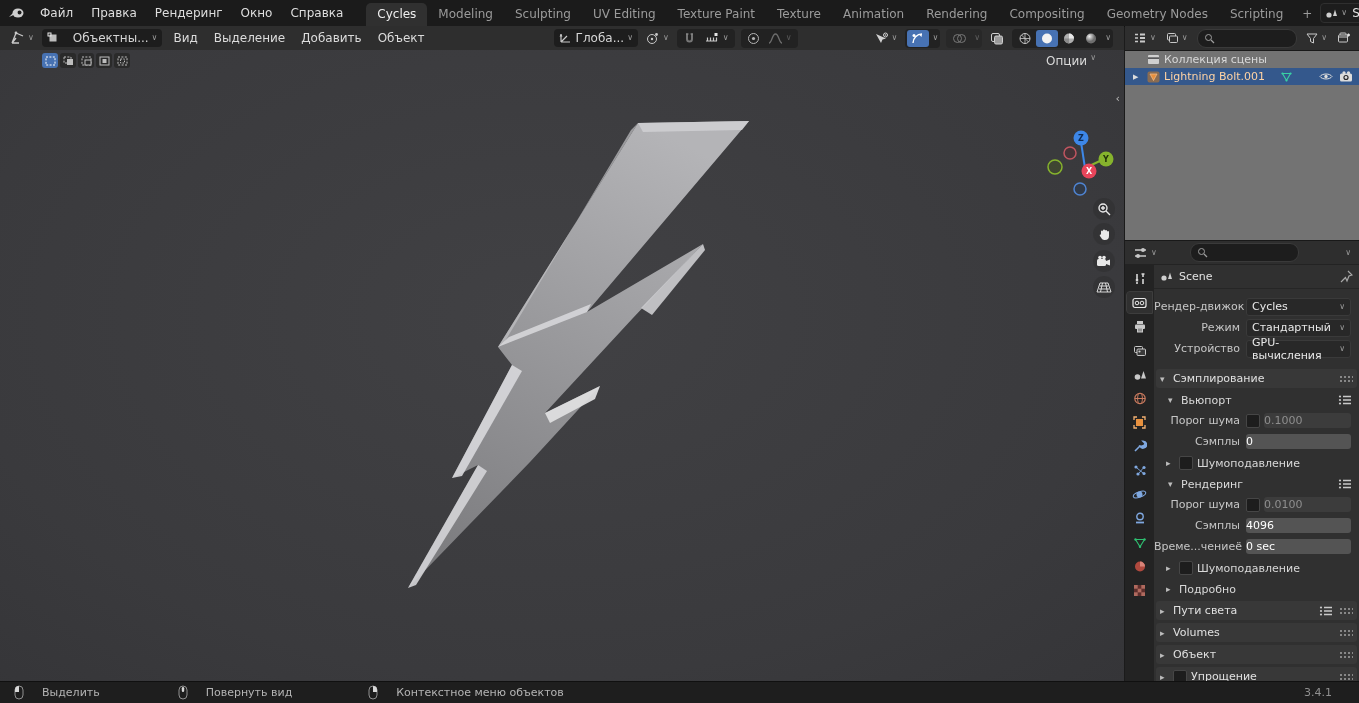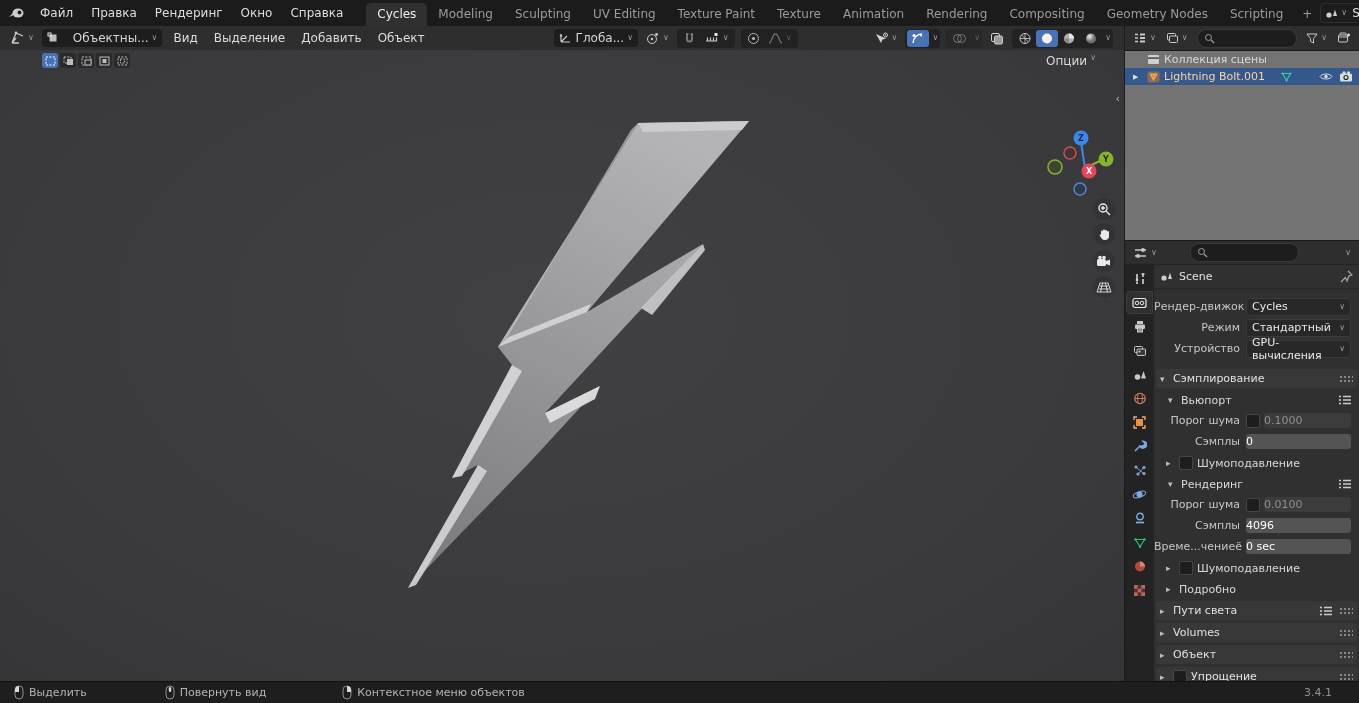--- a/index.html
+++ b/index.html
@@ -62,21 +62,21 @@
   .pfield.dis{background:#3c3c3c;color:#8e8e8e}
   .chk{width:12px;height:12px;background:#1d1d1d;border:1px solid #464646;border-radius:2px;margin-right:4px}
   .sheader{display:flex;align-items:center;height:19px;background:#383838;border-radius:3px;margin:3px 2px;color:#e0e0e0;padding:0 4px}
   .subheader{display:flex;align-items:center;height:18px;margin:2px 2px 2px 10px;color:#dadada;padding:0 4px}
   .sc{width:13px;color:#bdbdbd;font-size:9px}
   .grip{width:14px;height:8px;background-image:radial-gradient(circle,#878787 1px,transparent 1.2px);background-size:4px 4px;margin-left:5px}
   .flexsp{flex:1}
   .toggle-row{display:flex;align-items:center;height:18px;margin:3px 2px 3px 12px;color:#d8d8d8}
   
   #status{position:absolute;left:0;right:0;bottom:0;height:21px;background:#1e1e1e;border-top:1px solid #101010;display:flex;align-items:center;font-size:11px;color:#b4b4b4}
-  .hint{display:flex;align-items:center;gap:5px;margin-left:14px}
+  .hint{display:flex;align-items:center;gap:18px;margin-left:14px}
   .hint.h2{margin-left:78px}
   .hint.h3{margin-left:76px}
   #version{margin-left:auto;margin-right:27px;color:#8f8f8f}
 </style>
 </head>
 <body>
 
 <div id="topbar">
   <span style="margin:0 6px 0 8px">
     <svg width="17" height="14" viewBox="0 0 17 14">

